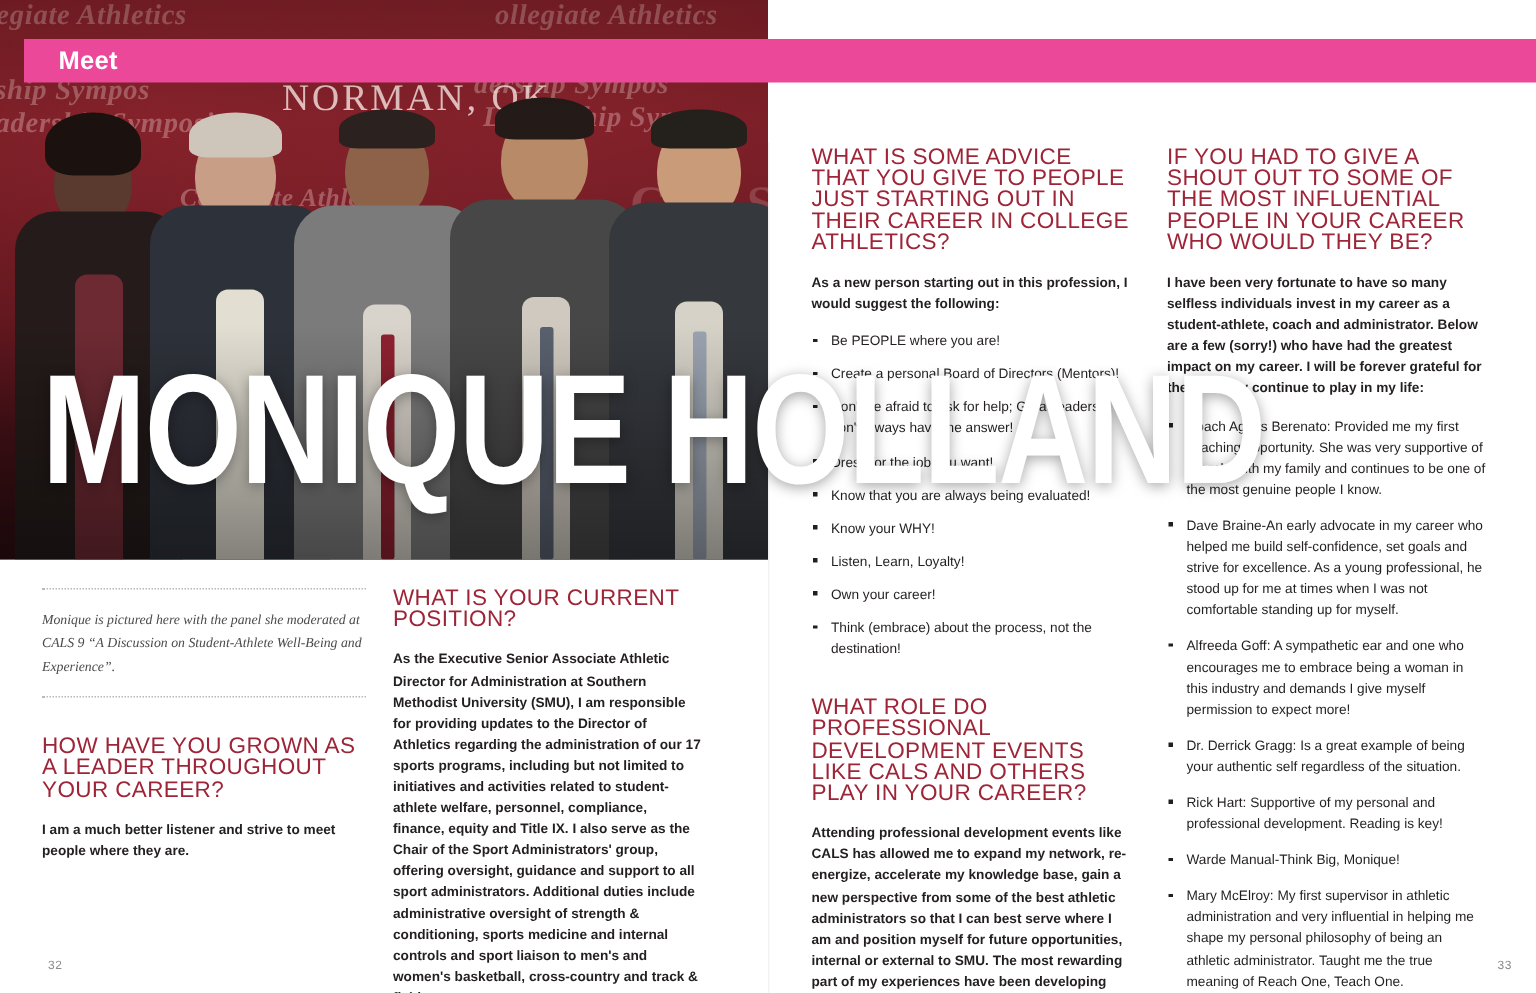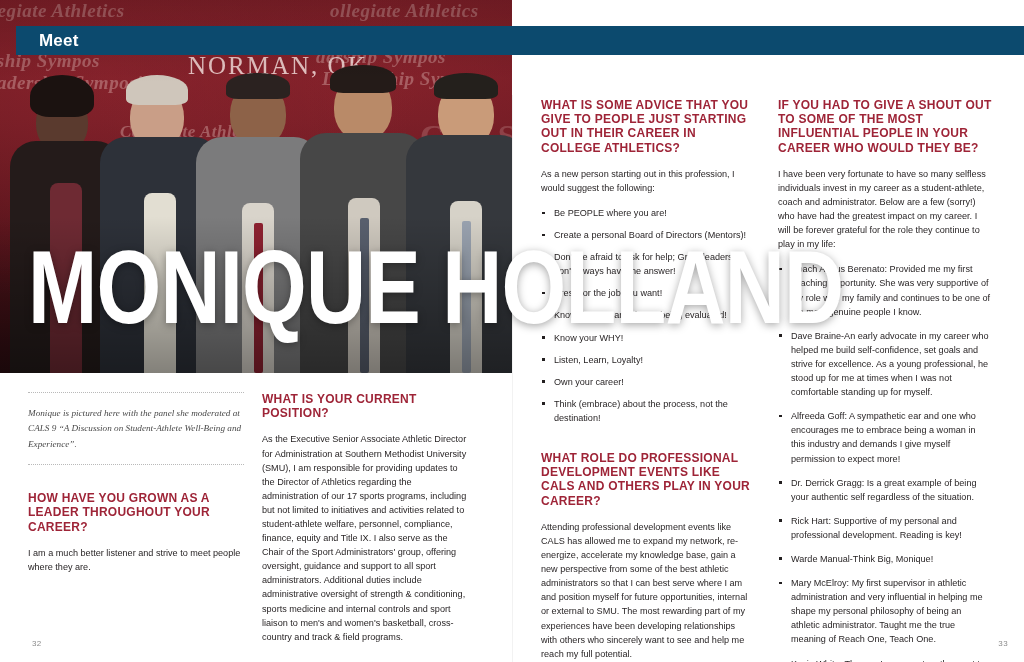--- a/index.html
+++ b/index.html
@@ -118,21 +118,21 @@
                       rgba(0,0,0,0) 58%, rgba(0,0,0,0.42) 100%);
   }
 
   
   .meet-banner {
     position: absolute;
     left: 16px;
     top: 26px;
     right: 0;
     height: 29px;
-    background: #0c4a6e;
+    background: #ec4899;
     z-index: 40;
   }
   .meet-banner .meet-label {
     position: absolute;
     left: 23px;
     top: 50%;
     transform: translateY(-50%);
     color: #ffffff;
     font-size: 17px;
     font-weight: 700;
@@ -198,33 +198,34 @@
     font-family: "Liberation Serif", serif;
     font-style: italic;
     font-size: 9.2px;
     line-height: 15.4px;
     color: #4a4a4a;
   }
 
   h2.q {
     margin: 0 0 12px 0;
     color: #9e2437;
-    font-size: 12px;
+    font-size: 15px;
     line-height: 14.2px;
-    font-weight: 700;
+    font-weight: 400;
     letter-spacing: 0.25px;
     text-transform: uppercase;
   }
   .col-1 h2.q { margin-top: 26px; }
 
   p.body {
     margin: 0 0 11px 0;
     font-size: 9.1px;
     line-height: 14.1px;
     color: #231f20;
+    font-weight: bold;
   }
   p.body:last-child { margin-bottom: 0; }
 
   ul.bullets {
     list-style: none;
     margin: 0;
     padding: 0;
   }
   ul.bullets li {
     position: relative;

